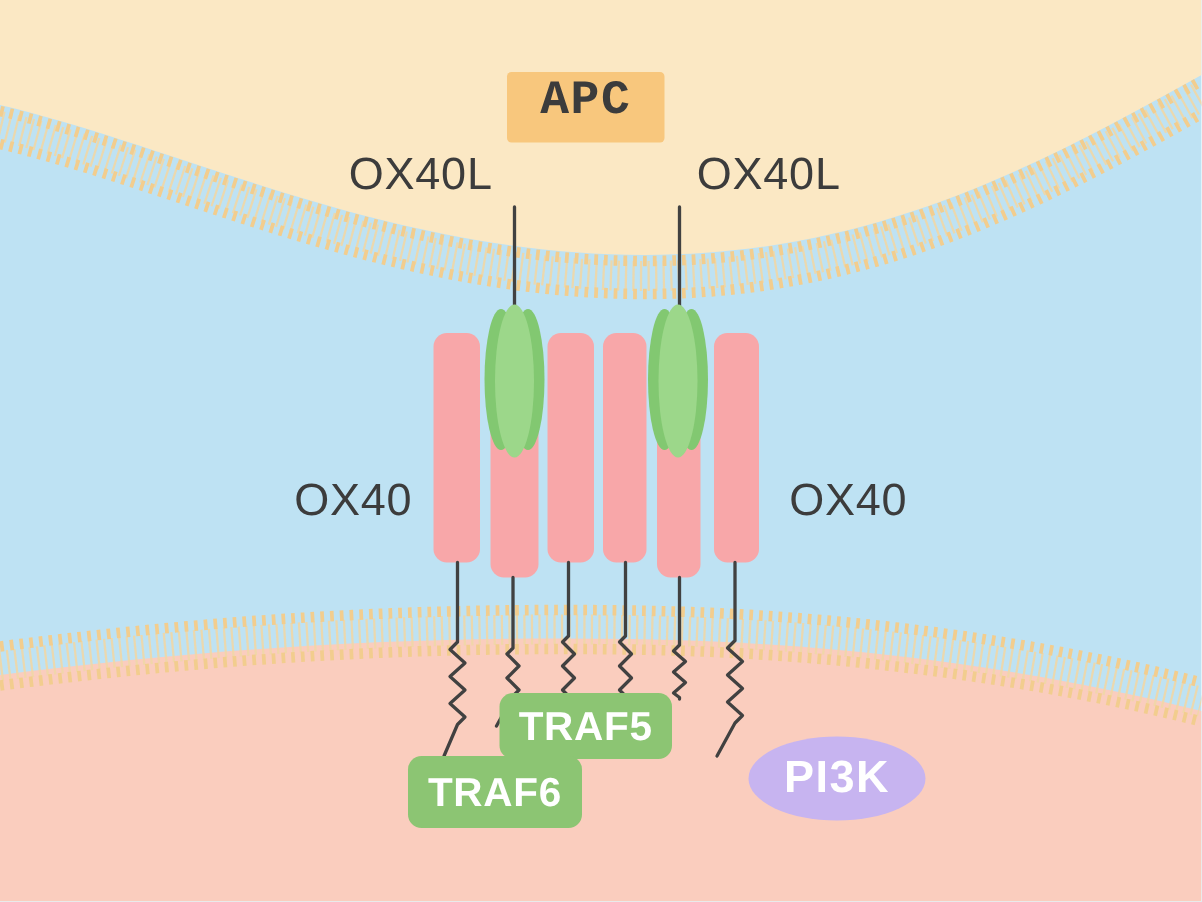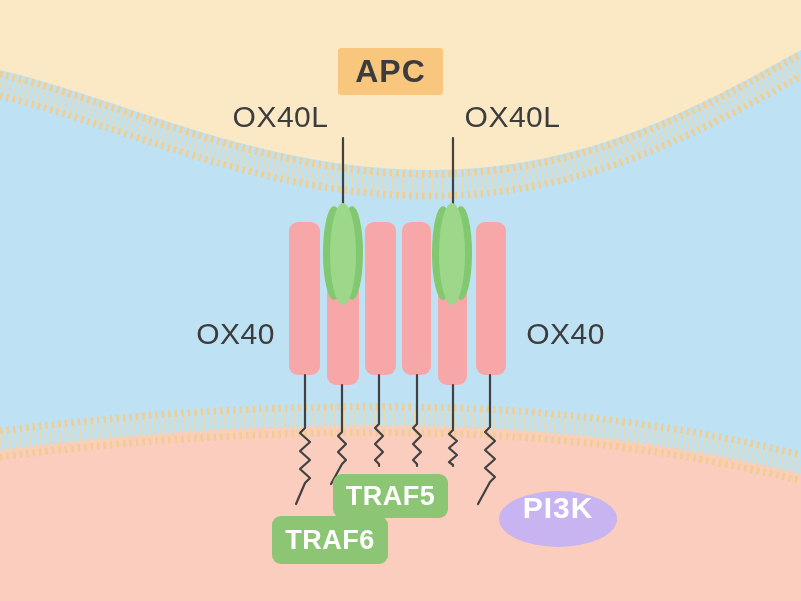--- a/index.html
+++ b/index.html
@@ -26,35 +26,35 @@
   .lbl{
     position:absolute;
     color:var(--label-text,#3C3C3C);
     font-weight:normal;font-size:30px;line-height:1.05;
     text-align:center;letter-spacing:.5px;
     white-space:nowrap;
   }
   .apc-box{
     position:absolute;left:338px;top:48px;width:105px;height:47px;
     background:var(--apc-box,#F8C77D);border-radius:3px;
-    display:flex;align-items:center;justify-content:center;
-    color:var(--label-text,#3C3C3C);font-weight:bold;font-size:32px;letter-spacing:1px;
+    display:flex;align-items:flex-start;justify-content:center;
+    color:var(--label-text,#3C3C3C);font-weight:bold;font-size:32px;letter-spacing:1px;font-family:Liberation Mono, monospace;
   }
   .traf{
     position:absolute;background:var(--traf-green,#8CC573);border-radius:9px;
     display:flex;align-items:center;justify-content:center;
-    color:var(--white-text,#FFFFFF);font-weight:bold;font-size:27px;letter-spacing:.5px;margin-top:12px;
+    color:var(--white-text,#FFFFFF);font-weight:bold;font-size:27px;letter-spacing:.5px;
   }
   .traf5{left:333px;top:462px;width:115px;height:44px;}
   .traf6{left:272px;top:504px;width:116px;height:48px;align-items:center;}
   .traf2{left:396px;top:504px;width:112px;height:48px;}
   .pi3k{
     position:absolute;left:499px;top:491px;width:118px;height:56px;
     background:var(--pi3k-purple,#C7B4F0);border-radius:50%;
-    display:flex;align-items:flex-start;justify-content:center;
+    display:flex;align-items:center;justify-content:center;
     color:var(--white-text,#FFFFFF);font-weight:bold;font-size:30px;letter-spacing:1px;
   }
 </style>
 </head>
 <body>
 
 <div class="stage">
 
   <svg width="801" height="601" viewBox="0 0 801 601">
 

